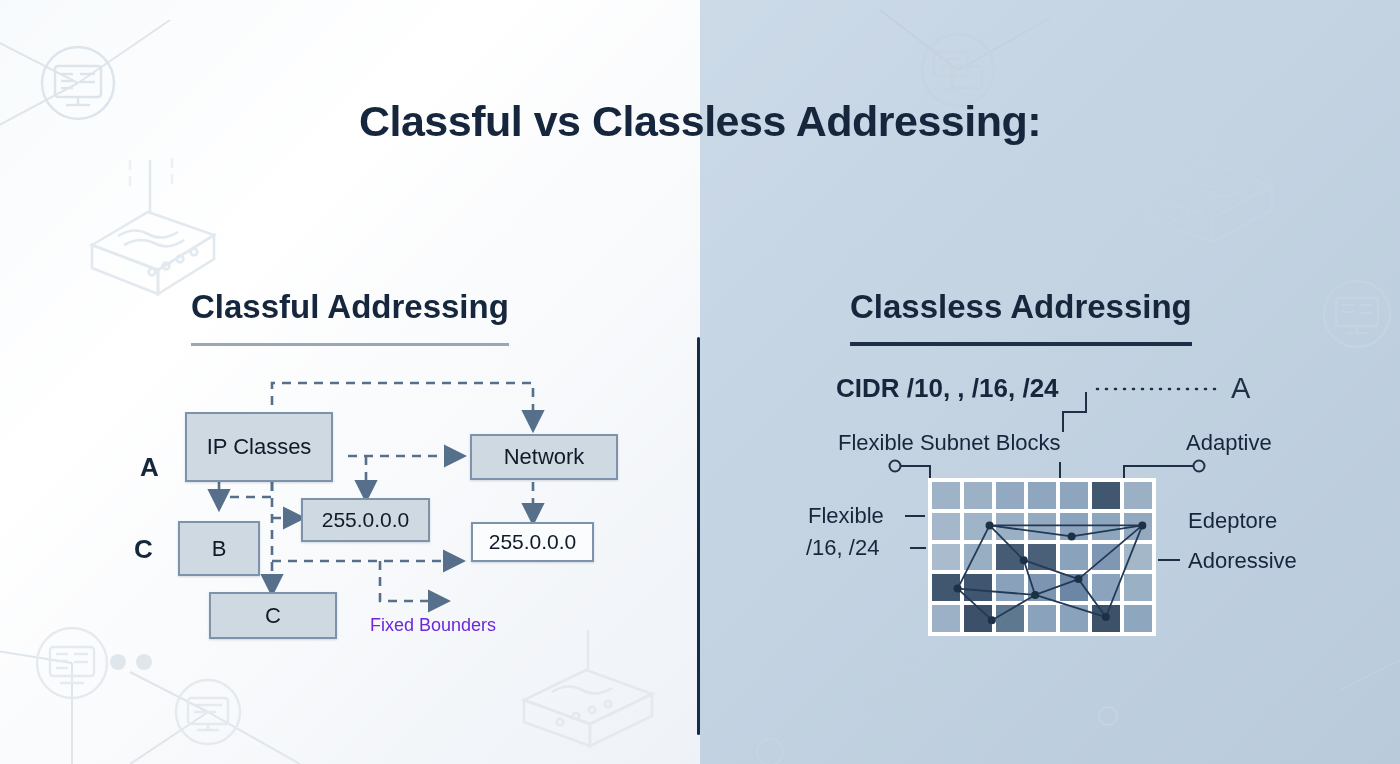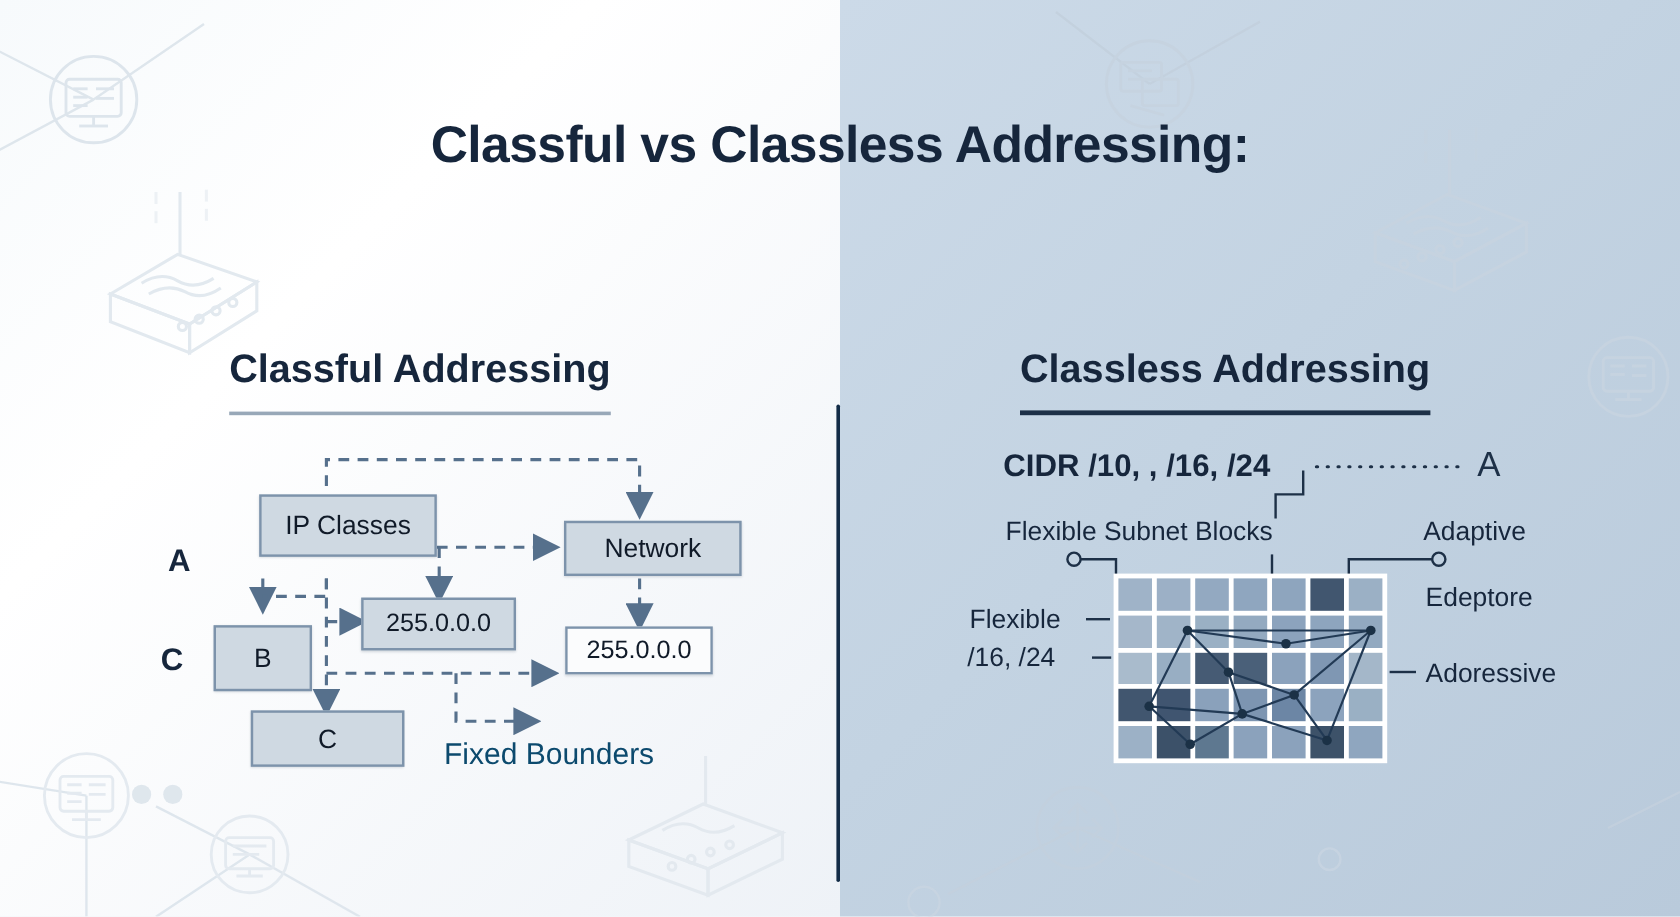--- a/index.html
+++ b/index.html
@@ -77,21 +77,21 @@
     box-shadow: 0 1px 2px rgba(40,60,85,0.18);
   }
   .node.plain { background: #fbfcfd; }
   .node.big { font-size: 22px; }
   .row-label {
     position: absolute;
     font-size: 26px; font-weight: bold; color: #16263c;
   }
   .flow-caption {
     position: absolute;
-    font-size: 25px; color: #0c4a6e;
+    font-size: 18px; color: #6d28d9;
     white-space: nowrap;
   }
 
   
   .rt { position: absolute; left: 0; top: 0; width: 1188px; height: 764px; }
   .cidr-text {
     position: absolute; left: 836px; top: 373px;
     font-size: 26px; font-weight: bold; color: #16263c;
     white-space: nowrap;
   }
@@ -101,21 +101,21 @@
   }
   .lbl {
     position: absolute;
     font-size: 22px; color: #16263c;
     white-space: nowrap;
   }
   #lbl-flexsub { left: 838px; top: 430px; }
   #lbl-adaptive { left: 1149px; top: 430px; margin-left: 37px; }
   #lbl-flexible { left: 808px; top: 503px; }
   #lbl-1624     { left: 806px; top: 535px; }
-  #lbl-edeptore { left: 1188px; top: 485px; }
+  #lbl-edeptore { left: 1188px; top: 508px; }
   #lbl-adoress  { left: 1188px; top: 548px; }
 
   .grid-wrap {
     position: absolute; left: 928px; top: 478px;
     width: 228px; height: 158px;
     background: #ffffff;
     padding: 4px;
   }
   .grid {
     width: 100%; height: 100%;
@@ -320,21 +320,21 @@
 
         <path d="M272 561 L461 561" marker-end="url(#arw)"></path>
 
         <path d="M380 561 L380 601 L446 601" marker-end="url(#arw)"></path>
       </g>
     </svg>
 
     <div class="row-label" style="left:140px; top:452px;">A</div>
     <div class="row-label" style="left:134px; top:534px;">C</div>
 
-    <div class="node big" style="left:216px; top:412px; width:148px; height:52px;">IP Classes</div>
+    <div class="node big" style="left:185px; top:412px; width:148px; height:70px;">IP Classes</div>
 
     <div class="node big" style="left:178px; top:521px; width:82px; height:55px;">B</div>
 
     <div class="node big" style="left:209px; top:592px; width:128px; height:47px;">C</div>
 
     <div class="node" style="left:301px; top:498px; width:129px; height:44px;">255.0.0.0</div>
 
     <div class="node big" style="left:470px; top:434px; width:148px; height:46px;">Network</div>
 
     <div class="node plain" style="left:471px; top:522px; width:123px; height:40px;">255.0.0.0</div>

